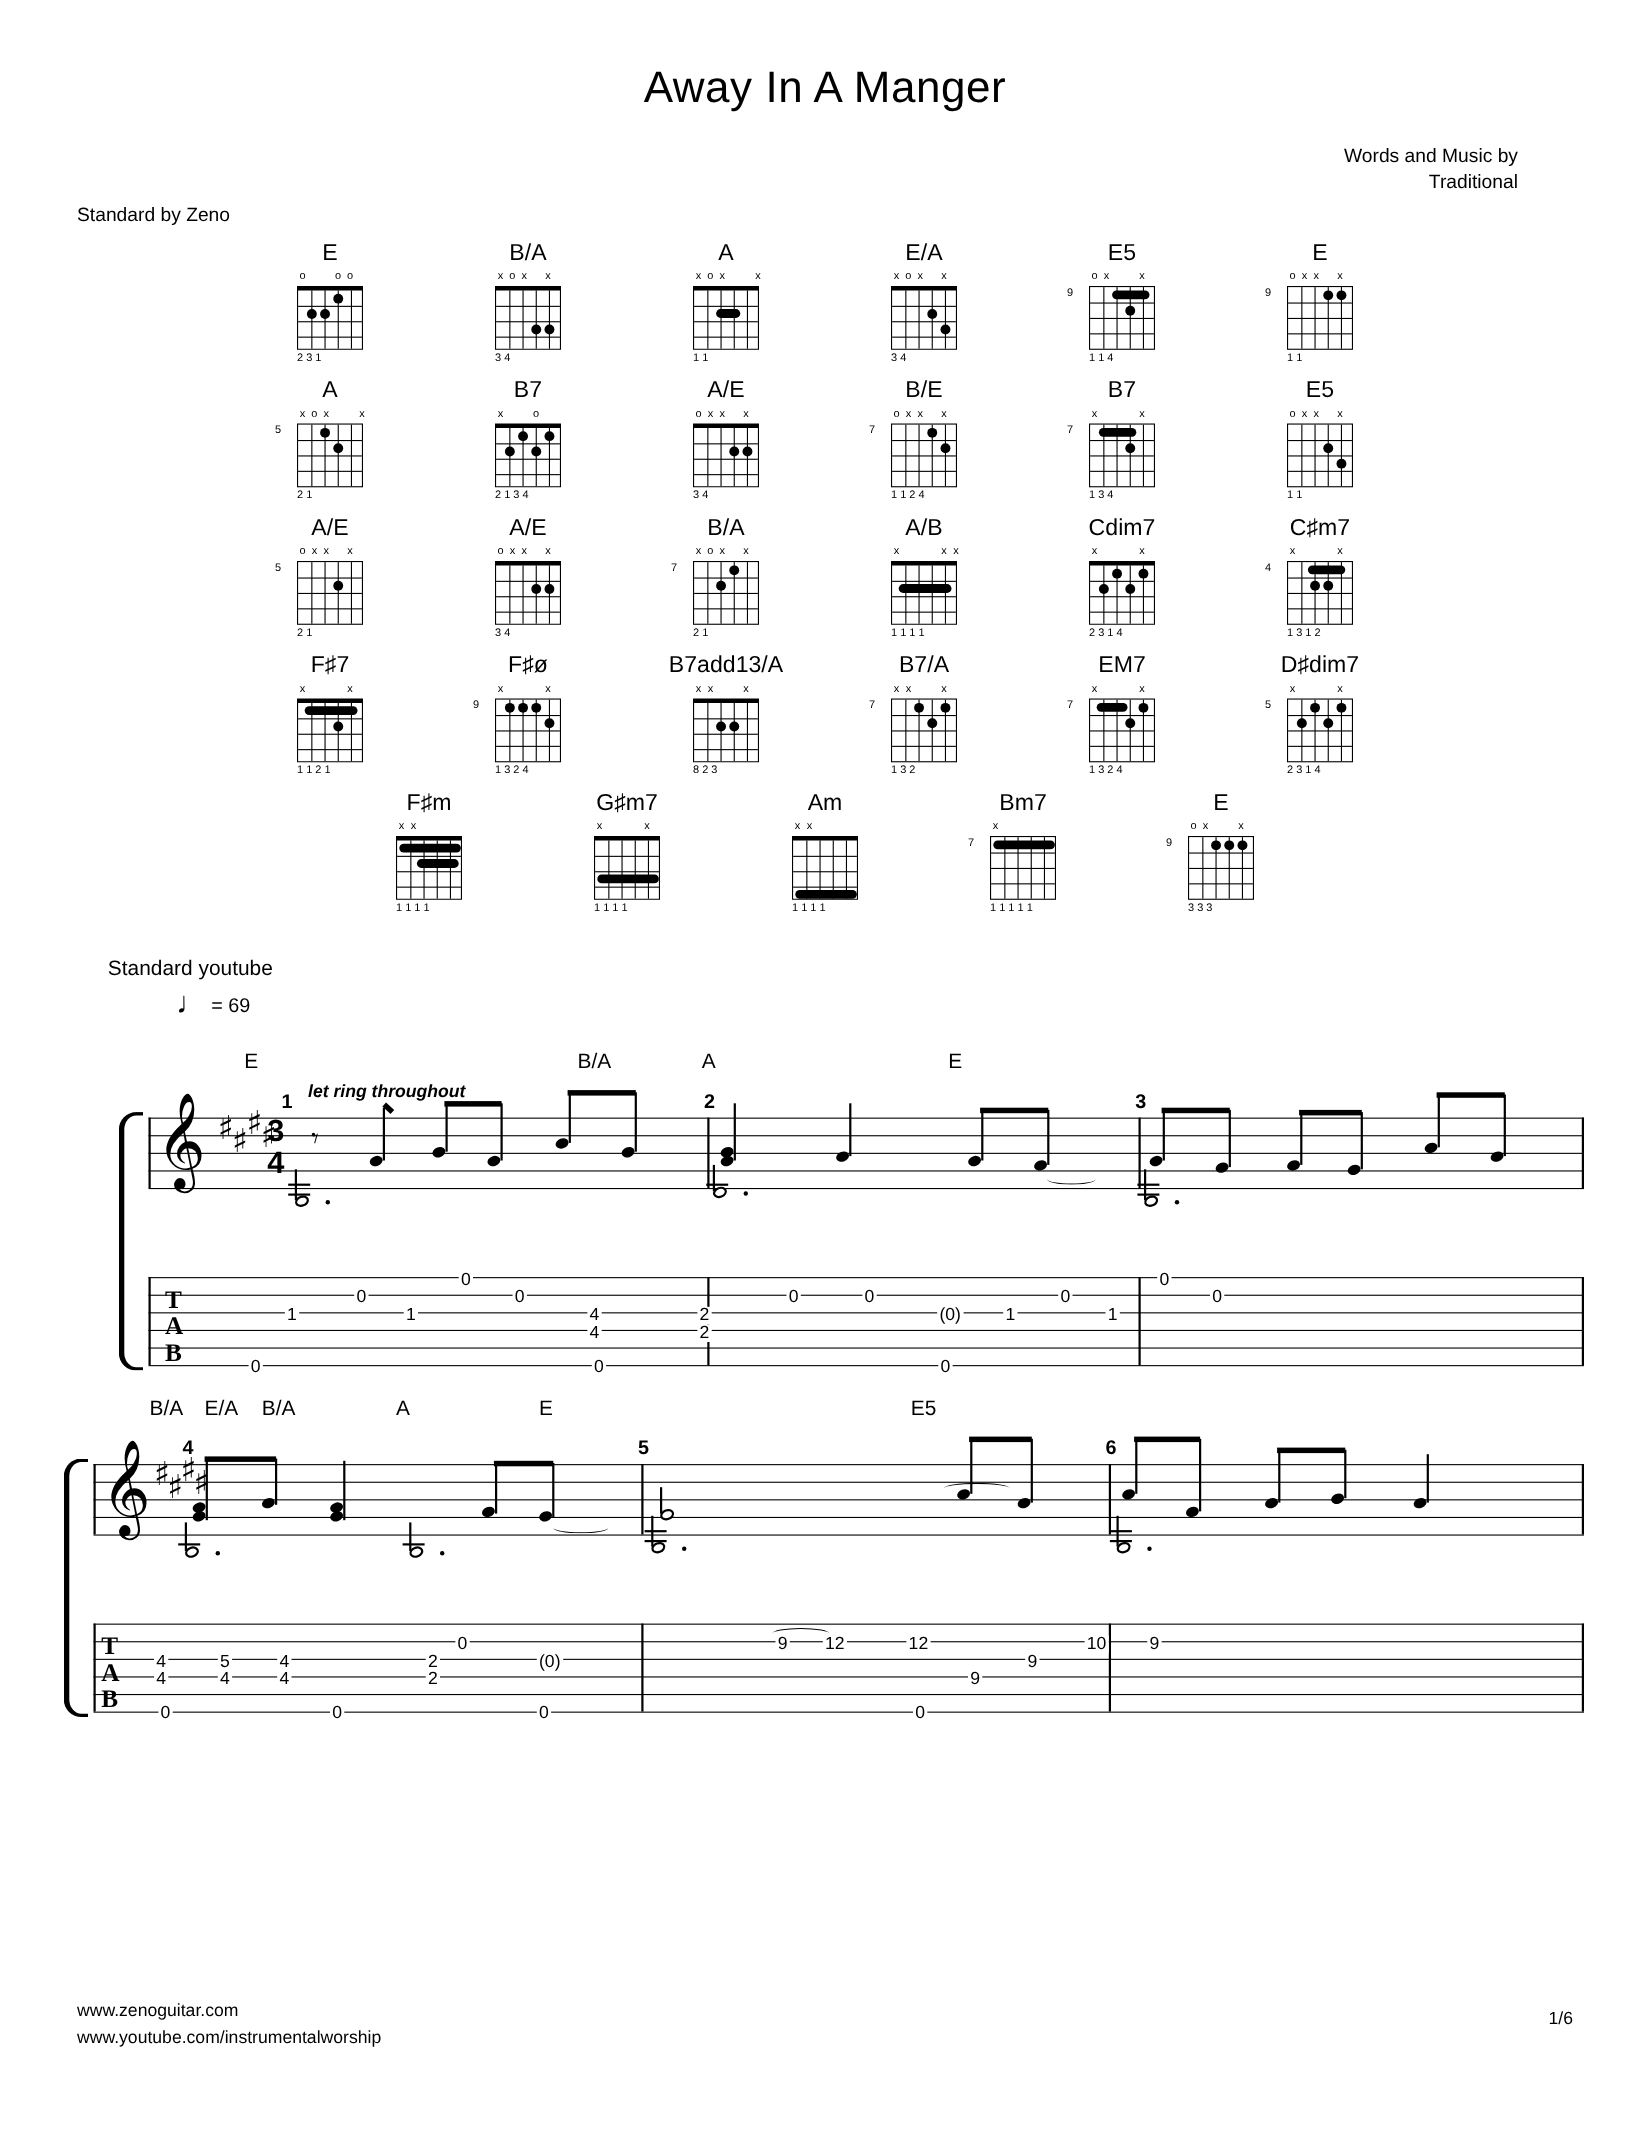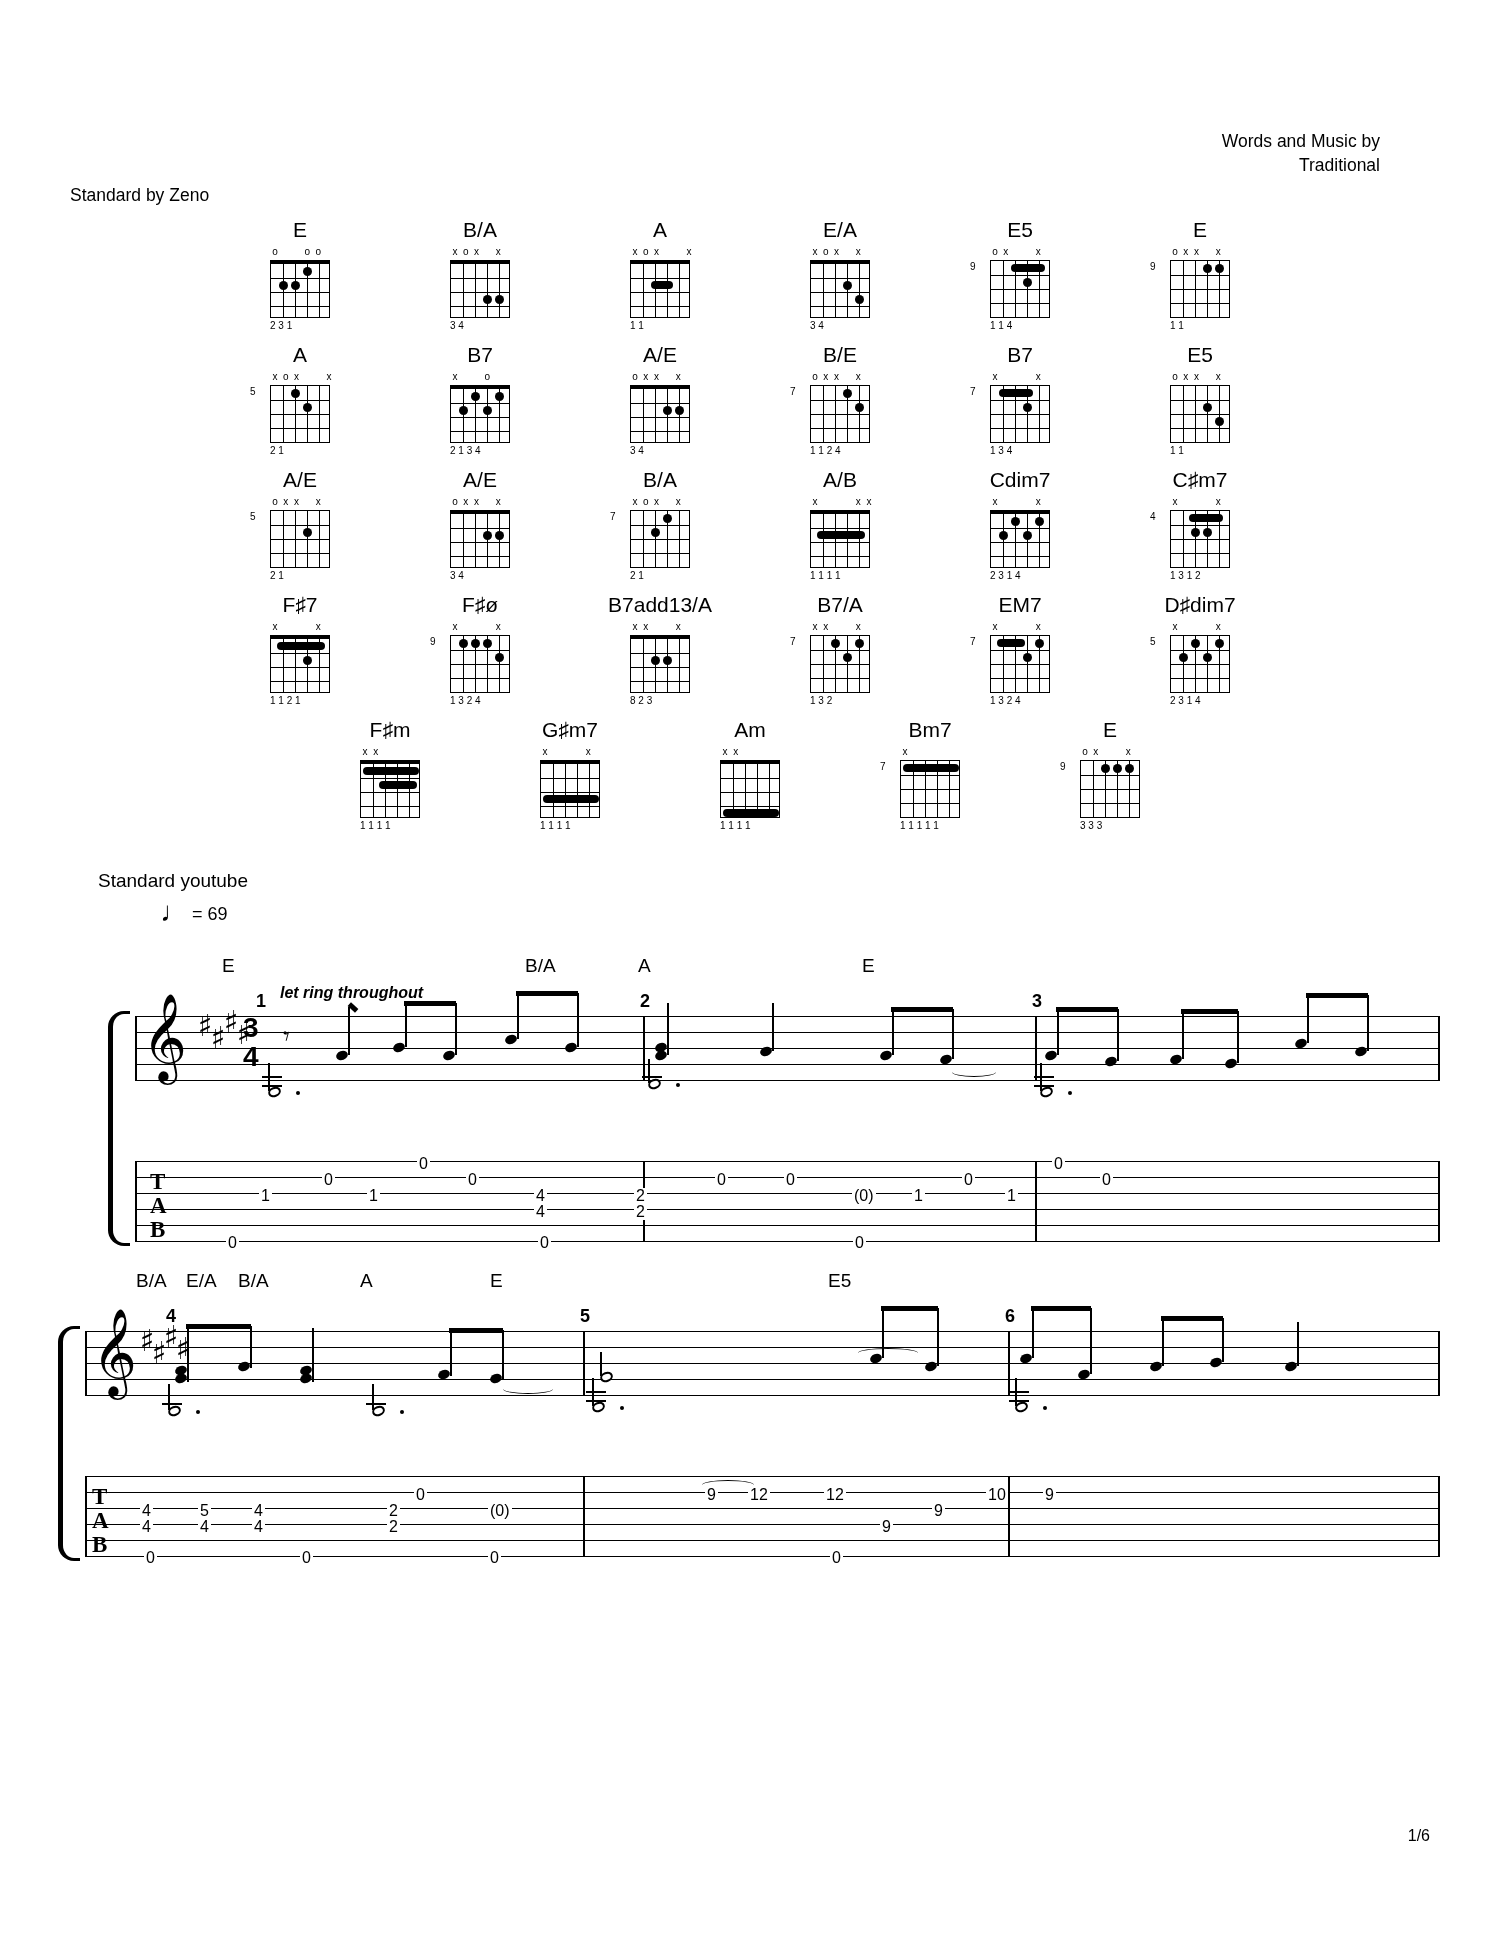--- a/index.html
+++ b/index.html
@@ -341,20 +341,21 @@
     right: 70px;
     bottom: 92px;
     font-size: 16px;
   }
 </style>
 </head>
 <body>
 
 <div class="page">
 
+  <div class="title">Away In A Manger</div>
 
   <div class="credits">
     <div>Words and Music by</div>
     <div>Traditional</div>
   </div>
 
   <div class="arranger">Standard by Zeno</div>
 
   <div class="chords">
 
@@ -1393,15 +1394,19 @@
       <div class="tabnum" style="left:387px;top:223px">2</div>
       <div class="tabnum" style="left:880px;top:223px">9</div>
 
       <div class="tabnum" style="left:144px;top:254px">0</div>
       <div class="tabnum" style="left:300px;top:254px">0</div>
       <div class="tabnum" style="left:488px;top:254px">0</div>
       <div class="tabnum" style="left:830px;top:254px">0</div>
     </div>
   </div>
 
+  <div class="footer-left">
+    <div>www.zenoguitar.com</div>
+    <div>www.youtube.com/instrumentalworship</div>
+  </div>
   <div class="footer-right">1/6</div>
 
 </div>
 
 </body></html>

